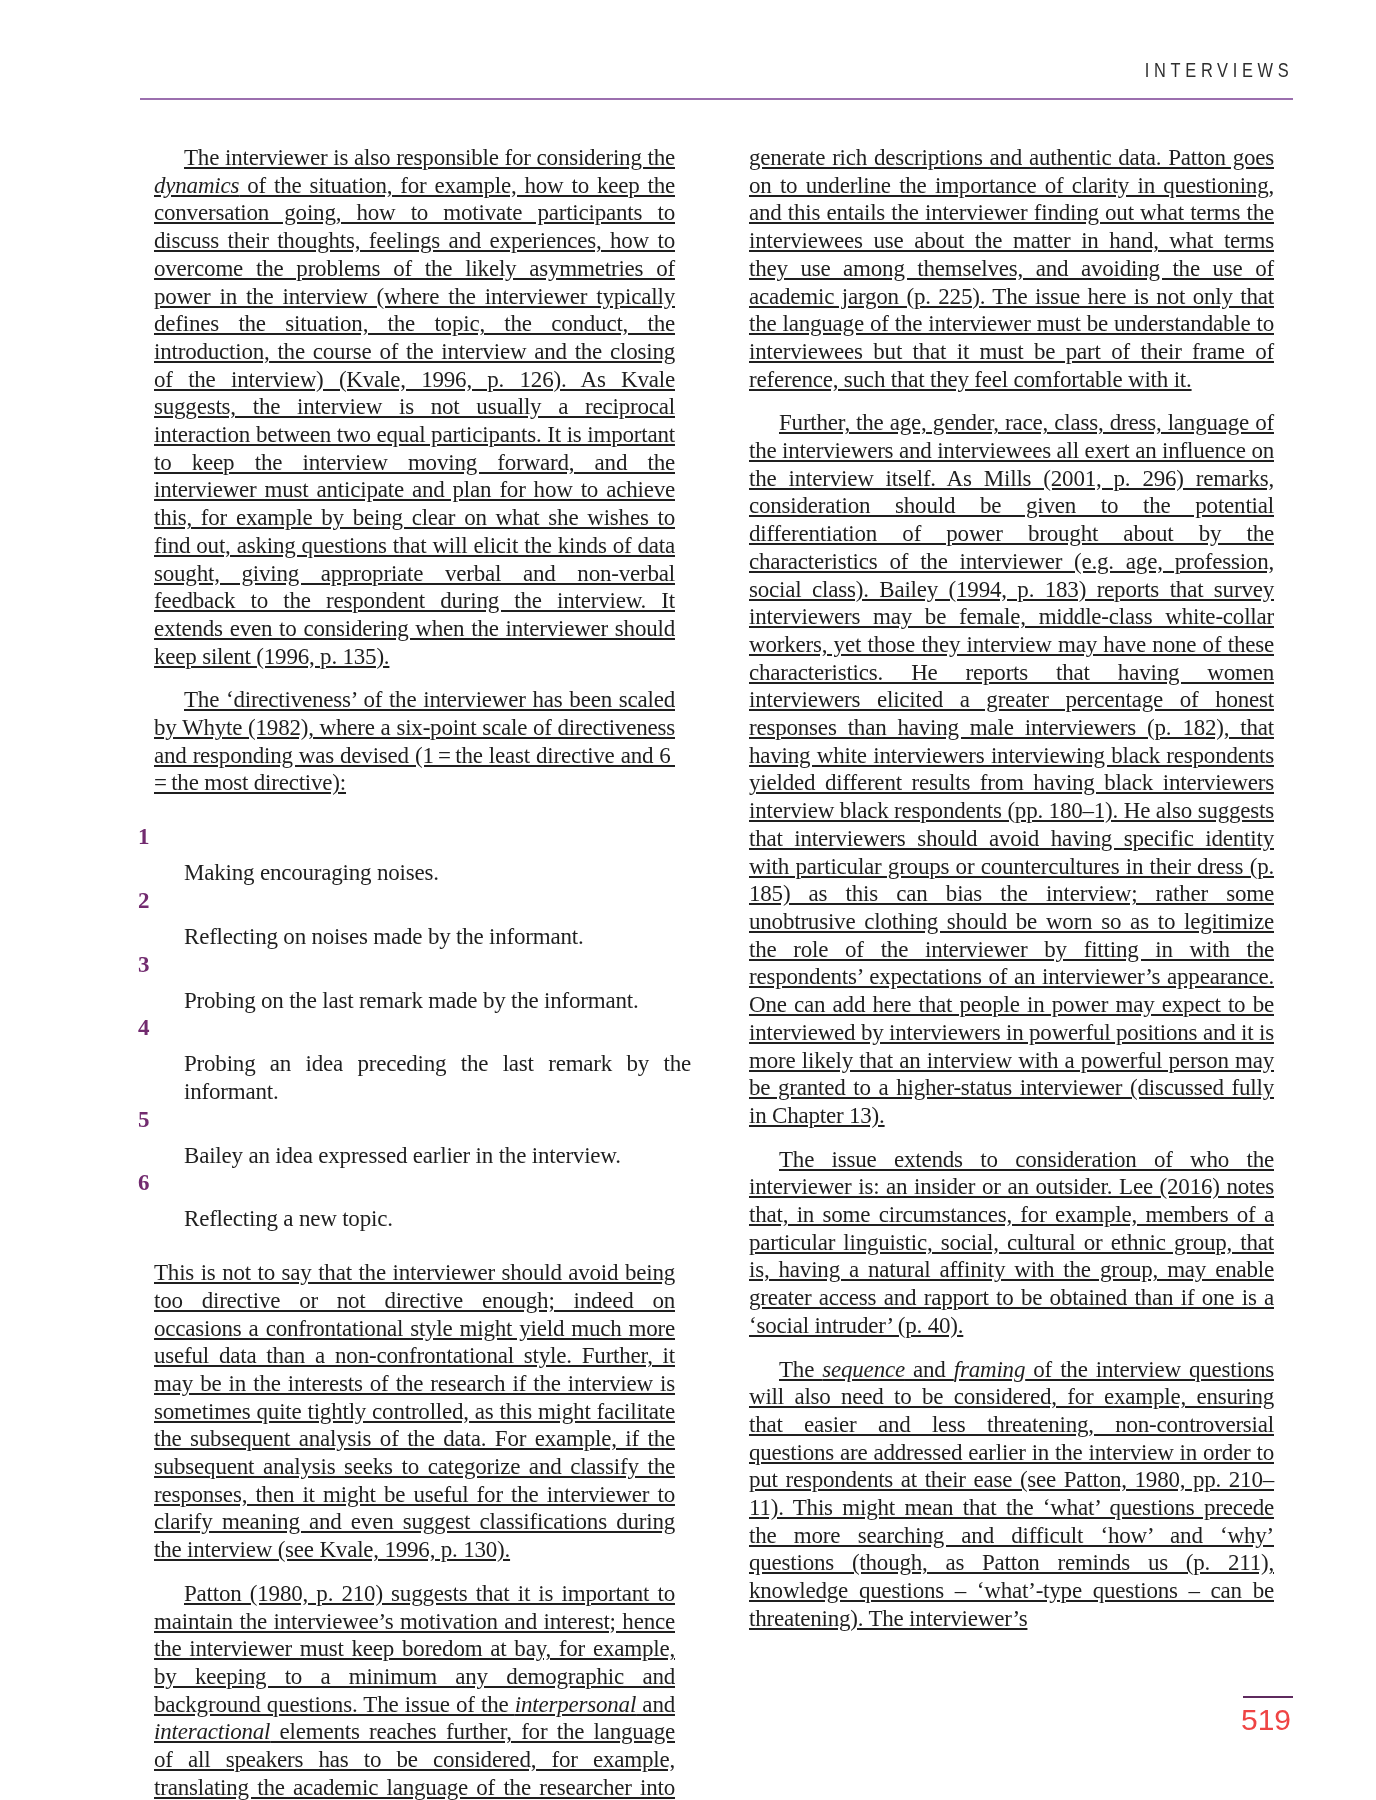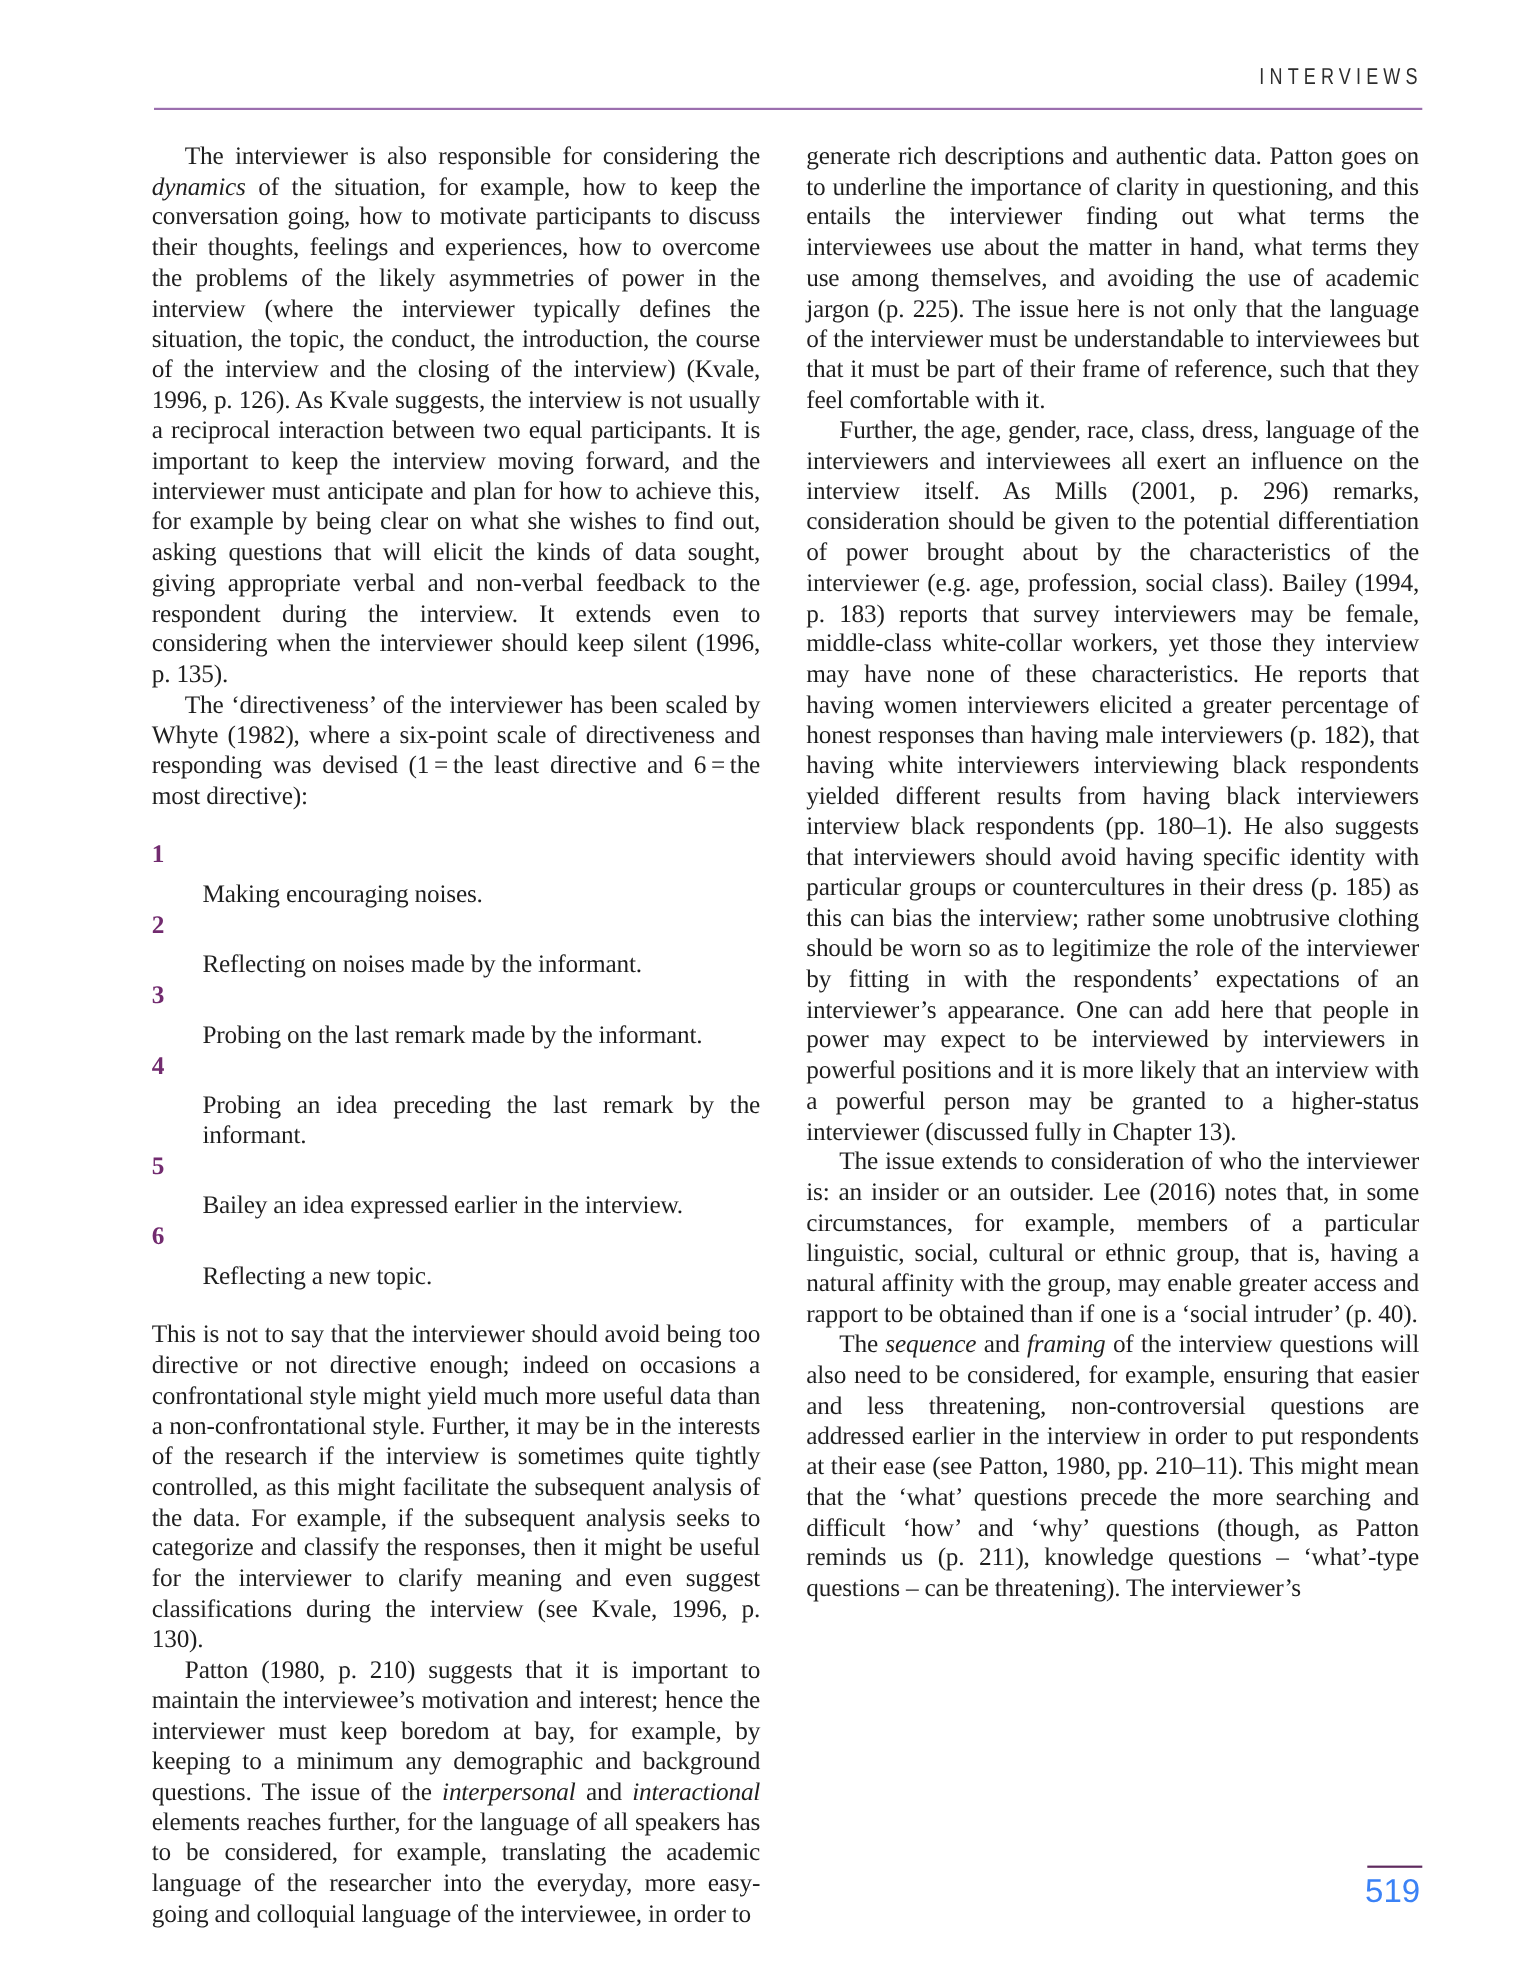--- a/index.html
+++ b/index.html
@@ -30,21 +30,21 @@
   
   .column {
     position: absolute; top: 128px;
     text-align: justify;
     font-size: 23px; line-height: 27.7px;
     letter-spacing: -0.2px;
   }
   .column-left  { left: 138px; width: 553px; }
   .column-right { left: 733px; width: 557px; }
 
-  .para { margin: 0; }
+  .para { margin: 16px; text-decoration: underline; }
   .para.indent { text-indent: 30px; }
   .para i { font-style: italic; }
 
   
   .list { margin: 26px 0 26px 0; }
   .list-item { display: flex; align-items: flex-start; }
   .list-item .num {
     flex: 0 0 46px;
     font-weight: 700;
     color: var(--list-number, #722b6f);
@@ -52,21 +52,21 @@
   .list-item .txt { flex: 1 1 auto; text-align: justify; margin-top: 36px; }
 
   
   .footer-rule {
     position: absolute; top: 1696px; left: 1243px; width: 50px;
     height: 2px; background: var(--footer-rule, #5e2a5e);
   }
   .page-number {
     position: absolute; top: 1703px; left: 1241px;
     font-family: "Liberation Sans", sans-serif;
-    font-size: 30px; color: #3b82f6;
+    font-size: 30px; color: #ef4444;
   }
 </style>
 </head>
 <body style="--rule-purple: #9b6fae; --footer-rule: #5e2a5e; --list-number: #722b6f; --body-text: #1f1f1f;">
 
 <div class="page">
 
   <div class="running-header">INTERVIEWS</div>
 
   <div class="header-rule"></div>

